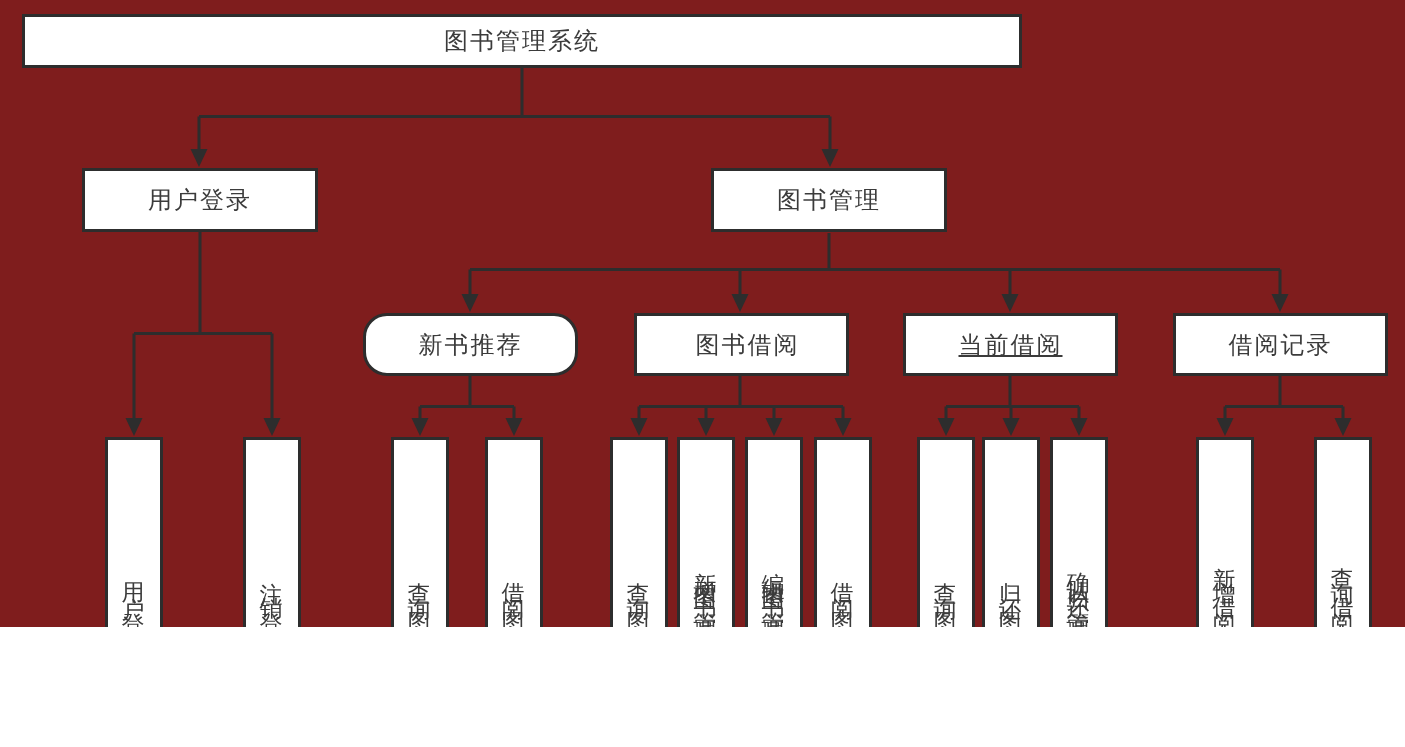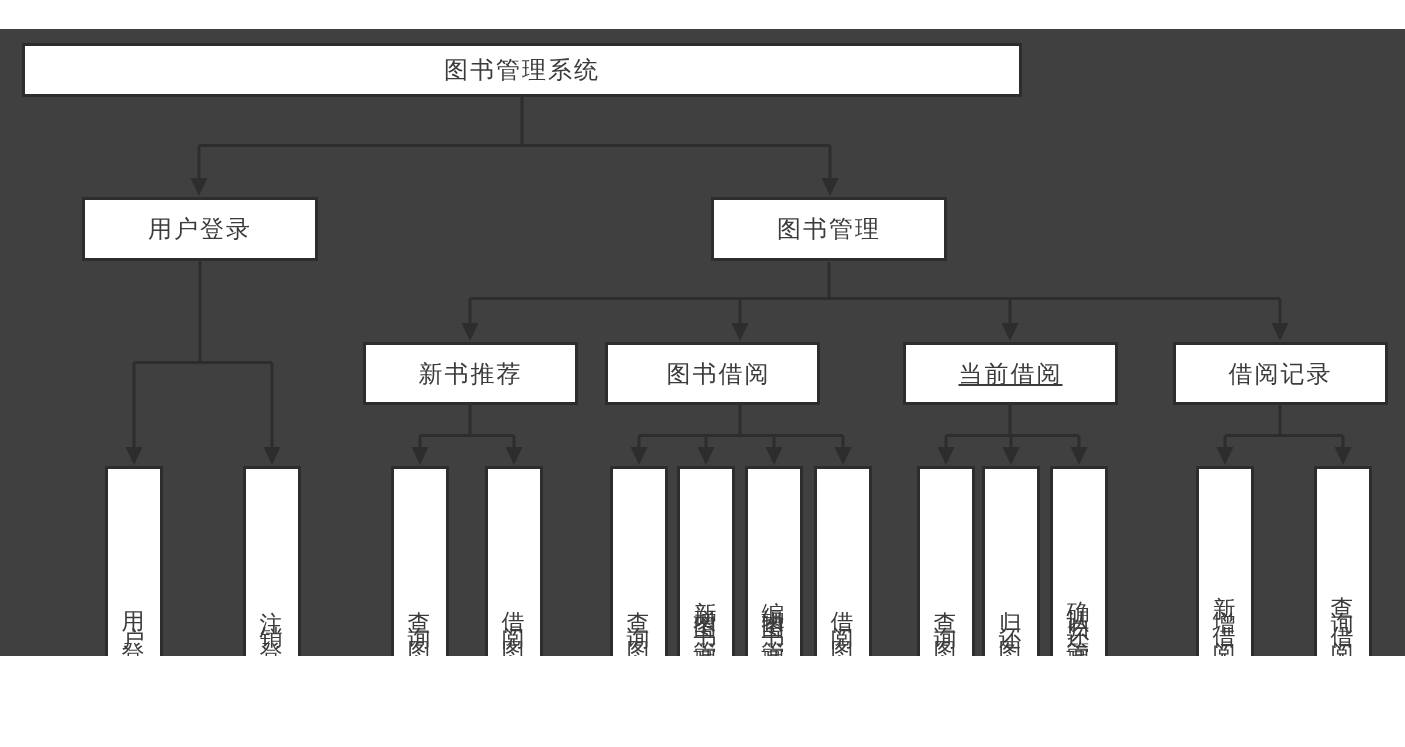--- a/index.html
+++ b/index.html
@@ -5,23 +5,22 @@
   html, body {
     margin: 0;
     padding: 0;
     background: #ffffff;
     font-family: "Liberation Sans", sans-serif;
   }
   #stage {
     position: relative;
     width: 1405px;
     height: 627px;
-    background: #404040;
+    background: #7f1d1d;
     overflow: hidden;
-    margin-top: 29px;
   }
   #connectors {
     position: absolute;
     top: 0; left: 0;
     width: 1405px; height: 747px;
     pointer-events: none;
   }
   .box {
     position: absolute;
     box-sizing: border-box;
@@ -35,22 +34,22 @@
   .hlabel {
     font-size: 24px;
     letter-spacing: 2px;
     white-space: nowrap;
   }
   .root-box  { left: 22px;  top: 14px;  width: 1000px; height: 54px; }
   .l2-box    { width: 236px; height: 64px; top: 168px; }
   .l2-left   { left: 82px; }
   .l2-right  { left: 711px; justify-content: center; }
   .l3-box    { width: 215px; height: 63px; top: 313px; }
-  .l3-1 { left: 363px; }
-  .l3-2 { left: 605px; padding-left: 12px; }
+  .l3-1 { left: 363px; border-radius: 24px; }
+  .l3-2 { left: 634px; padding-left: 12px; }
   .l3-3 { left: 903px; text-decoration: underline; }
   .l3-4 { left: 1173px; }
   .leaf {
     width: 58px; height: 298px; top: 437px;
   }
   .vtext {
     writing-mode: vertical-rl;
     font-size: 23px;
     letter-spacing: 15px;
     margin-bottom: -15px;

